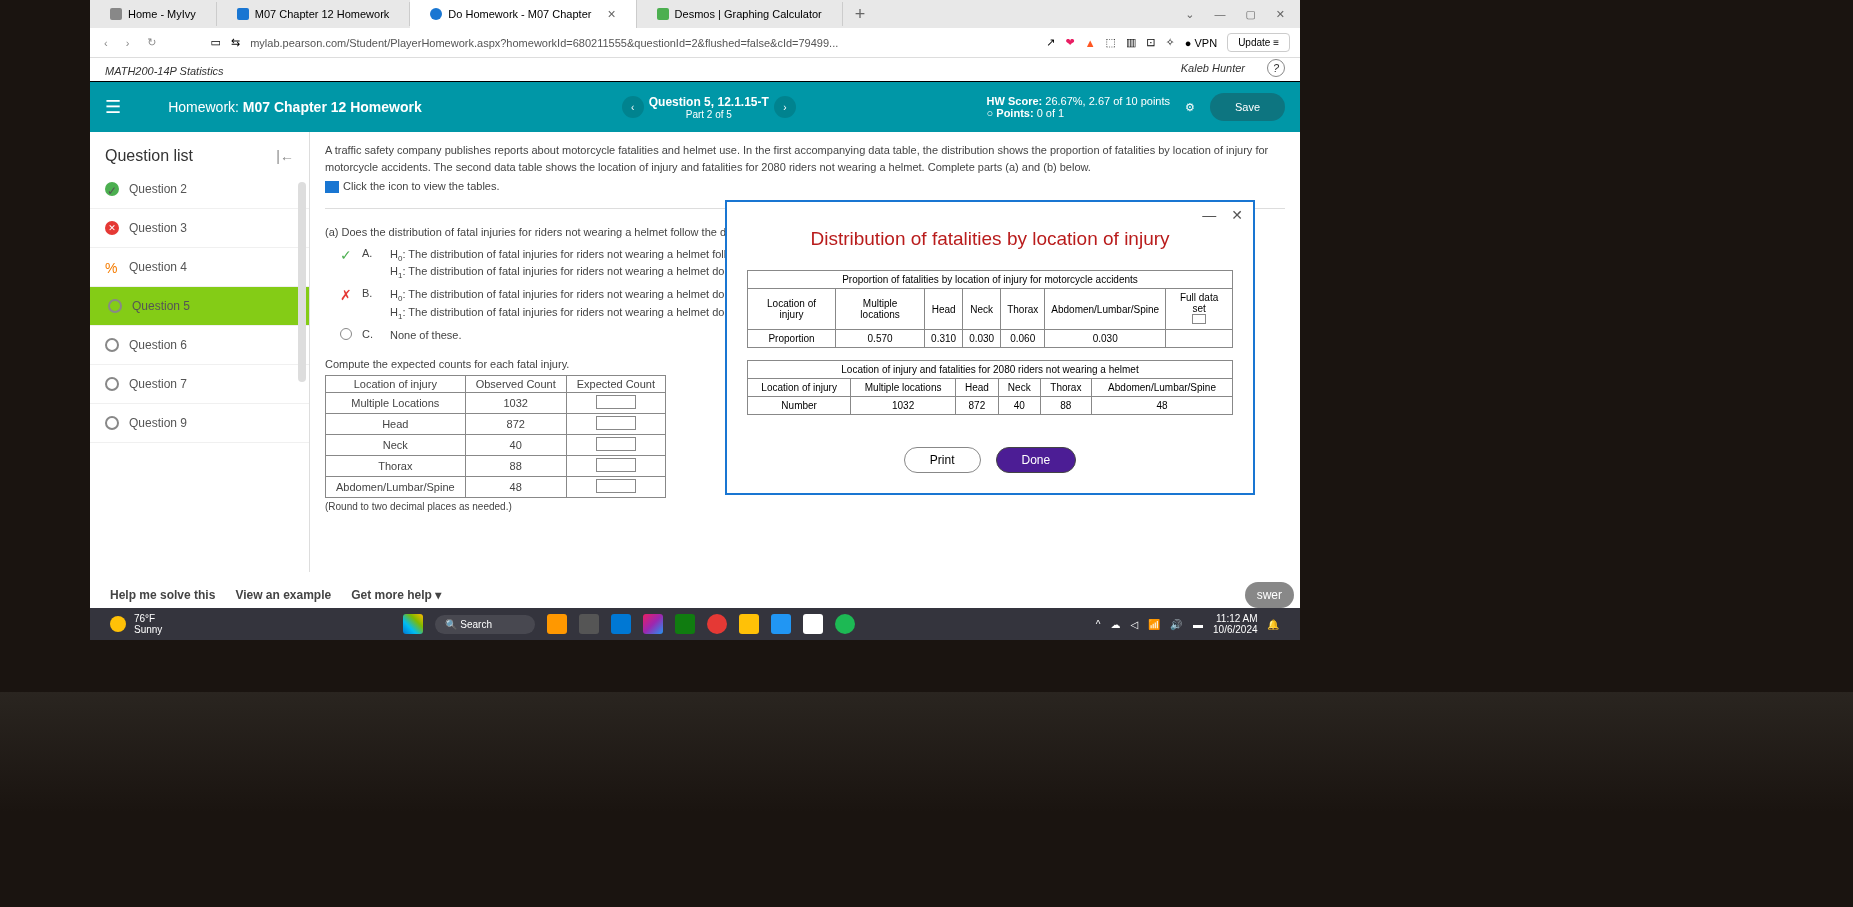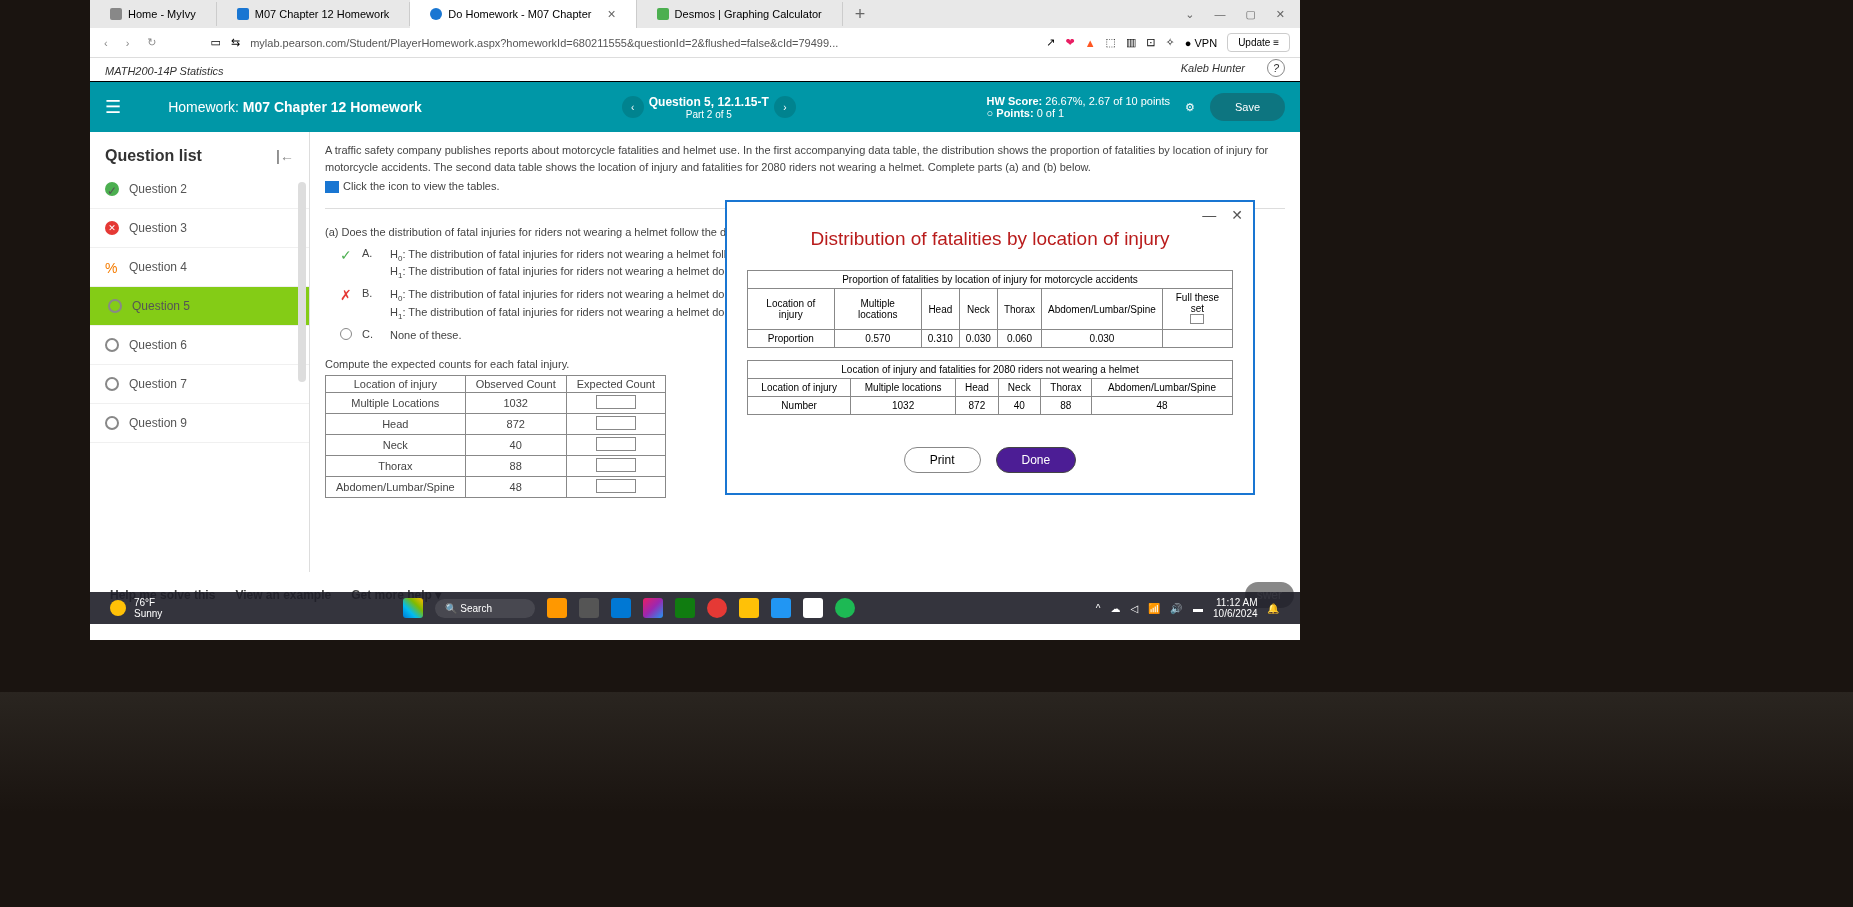--- a/index.html
+++ b/index.html
@@ -36,21 +36,21 @@
     .q-nav-btn { width: 22px; height: 22px; border-radius: 50%; background: #00838f; display: flex; align-items: center; justify-content: center; font-size: 10px; }
     .q-info { text-align: center; }
     .q-info .qnum { font-weight: bold; }
     .q-info .qpart { font-size: 10px; }
     .score-area { margin-left: auto; display: flex; align-items: center; gap: 15px; font-size: 11px; }
     .save-btn { background: #0d7580; padding: 8px 25px; border-radius: 18px; }
     
     
     .main-area { display: flex; height: 440px; }
     .sidebar { width: 220px; border-right: 1px solid #ddd; padding: 10px 0; position: relative; }
-    .qlist-header { display: flex; justify-content: space-between; align-items: center; padding: 5px 15px; font-size: 16px; color: #333; font-weight: bold; }
+    .qlist-header { display: flex; justify-content: space-between; align-items: center; padding: 5px 15px; font-size: 16px; color: #333; }
     .qlist-collapse { font-size: 14px; color: #888; }
     .q-item { padding: 12px 15px; font-size: 12px; color: #555; display: flex; align-items: center; gap: 10px; border-bottom: 1px solid #f0f0f0; }
     .q-item.active { background: #84cc16; padding-left: 18px; }
     .q-status { width: 14px; height: 14px; border-radius: 50%; border: 2px solid #888; }
     .q-status.wrong { background: #e53935; border-color: #e53935; color: #fff; font-size: 9px; display: flex; align-items: center; justify-content: center; }
     .q-status.partial { color: #f57c00; border: none; font-size: 14px; }
     .q-status.done { background: #4caf50; border-color: #4caf50; }
     .scroll-ind { position: absolute; right: 3px; top: 50px; width: 8px; height: 200px; background: #ddd; border-radius: 4px; }
     
     .content { flex: 1; padding: 10px 15px; font-size: 11px; color: #444; position: relative; overflow: visible; }
@@ -86,21 +86,21 @@
     .data-table th, .data-table td { border: 1px solid #888; padding: 3px 6px; text-align: center; font-weight: normal; }
     .fullset { width: 14px; height: 10px; border: 1px solid #888; display: inline-block; }
     .popup-footer { display: flex; justify-content: center; gap: 15px; padding: 20px 0 10px; }
     .popup-btn { padding: 5px 25px; border-radius: 15px; border: 1px solid #888; background: #fff; font-size: 12px; }
     .popup-btn.primary { background: #4c1d95; color: #fff; border-color: #444; }
     
     
     .footer-btns { position: absolute; bottom: 28px; left: 10px; display: flex; gap: 20px; font-size: 12px; font-weight: bold; color: #444; padding: 10px; }
     
     
-    .taskbar { position: absolute; bottom: 16px; left: 0; right: 0; height: 32px; background: rgba(30,30,40,0.9); display: flex; align-items: center; color: #fff; font-size: 10px; padding: 0 20px; }
+    .taskbar { position: absolute; bottom: 0; left: 0; right: 0; height: 32px; background: rgba(30,30,40,0.9); display: flex; align-items: center; color: #fff; font-size: 10px; padding: 0 20px; }
     .weather { display: flex; align-items: center; gap: 8px; }
     .weather-icon { width: 16px; height: 16px; background: #ffc107; border-radius: 50%; }
     .task-center { flex: 1; display: flex; justify-content: center; align-items: center; gap: 12px; }
     .task-icon { width: 20px; height: 20px; border-radius: 3px; }
     .search-box { background: rgba(255,255,255,0.1); padding: 4px 10px; border-radius: 12px; width: 100px; font-size: 10px; }
     .sys-tray { display: flex; align-items: center; gap: 10px; }
     .clock { text-align: right; line-height: 1.1; }
     
     .laptop-edge { position: absolute; bottom: 95px; left: 0; right: 0; height: 120px; background: linear-gradient(180deg, #2a2520, #1a1410); }
   </style>
@@ -286,41 +286,42 @@
               <td>88</td>
               <td><span class="exp-input"></span></td>
             </tr>
         <tr>
               <td>Abdomen/Lumbar/Spine</td>
               <td>48</td>
               <td><span class="exp-input"></span></td>
             </tr>
       </tbody>
         </table>
+      <div class="round-note">(Round to two decimal places as needed.)</div>
     </div>
   </div>
 
   <div class="popup">
     <div class="popup-header">
       <span>—</span>
       <span>✕</span>
     </div>
     <div class="popup-title">Distribution of fatalities by location of injury</div>
     <div class="popup-body">
       <table class="data-table">
         <caption>Proportion of fatalities by location of injury for motorcycle accidents</caption>
         <tbody>
             <tr>
           <th>Location of injury</th>
           <th>Multiple locations</th>
               <th>Head</th>
               <th>Neck</th>
               <th>Thorax</th>
               <th>Abdomen/Lumbar/Spine</th>
-          <th><span>Full these set</span><br><span class="fullset"></span></th>
+          <th><span>Full data set</span><br><span class="fullset"></span></th>
         </tr>
         <tr>
           <td>Proportion</td>
           <td>0.570</td>
               <td>0.310</td>
               <td>0.030</td>
               <td>0.060</td>
               <td>0.030</td>
               <td></td>
         </tr>

